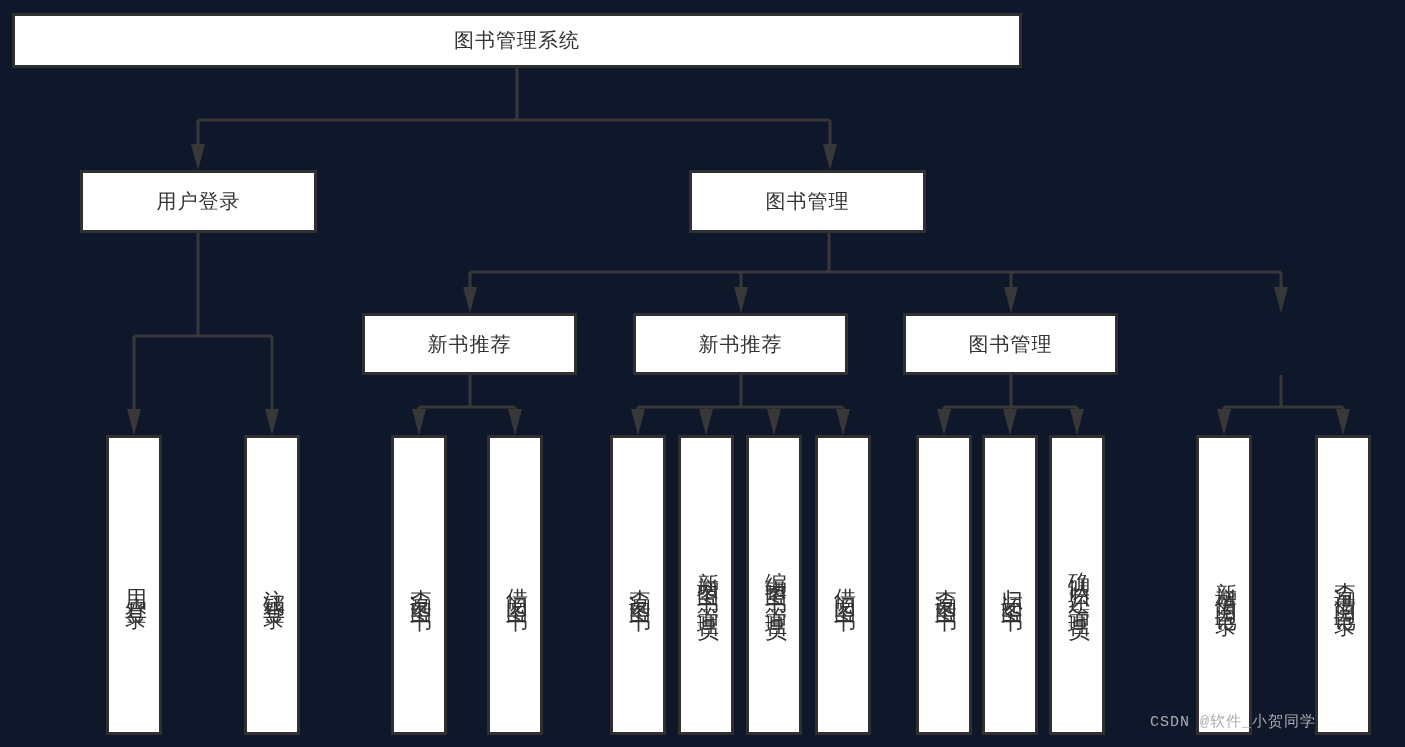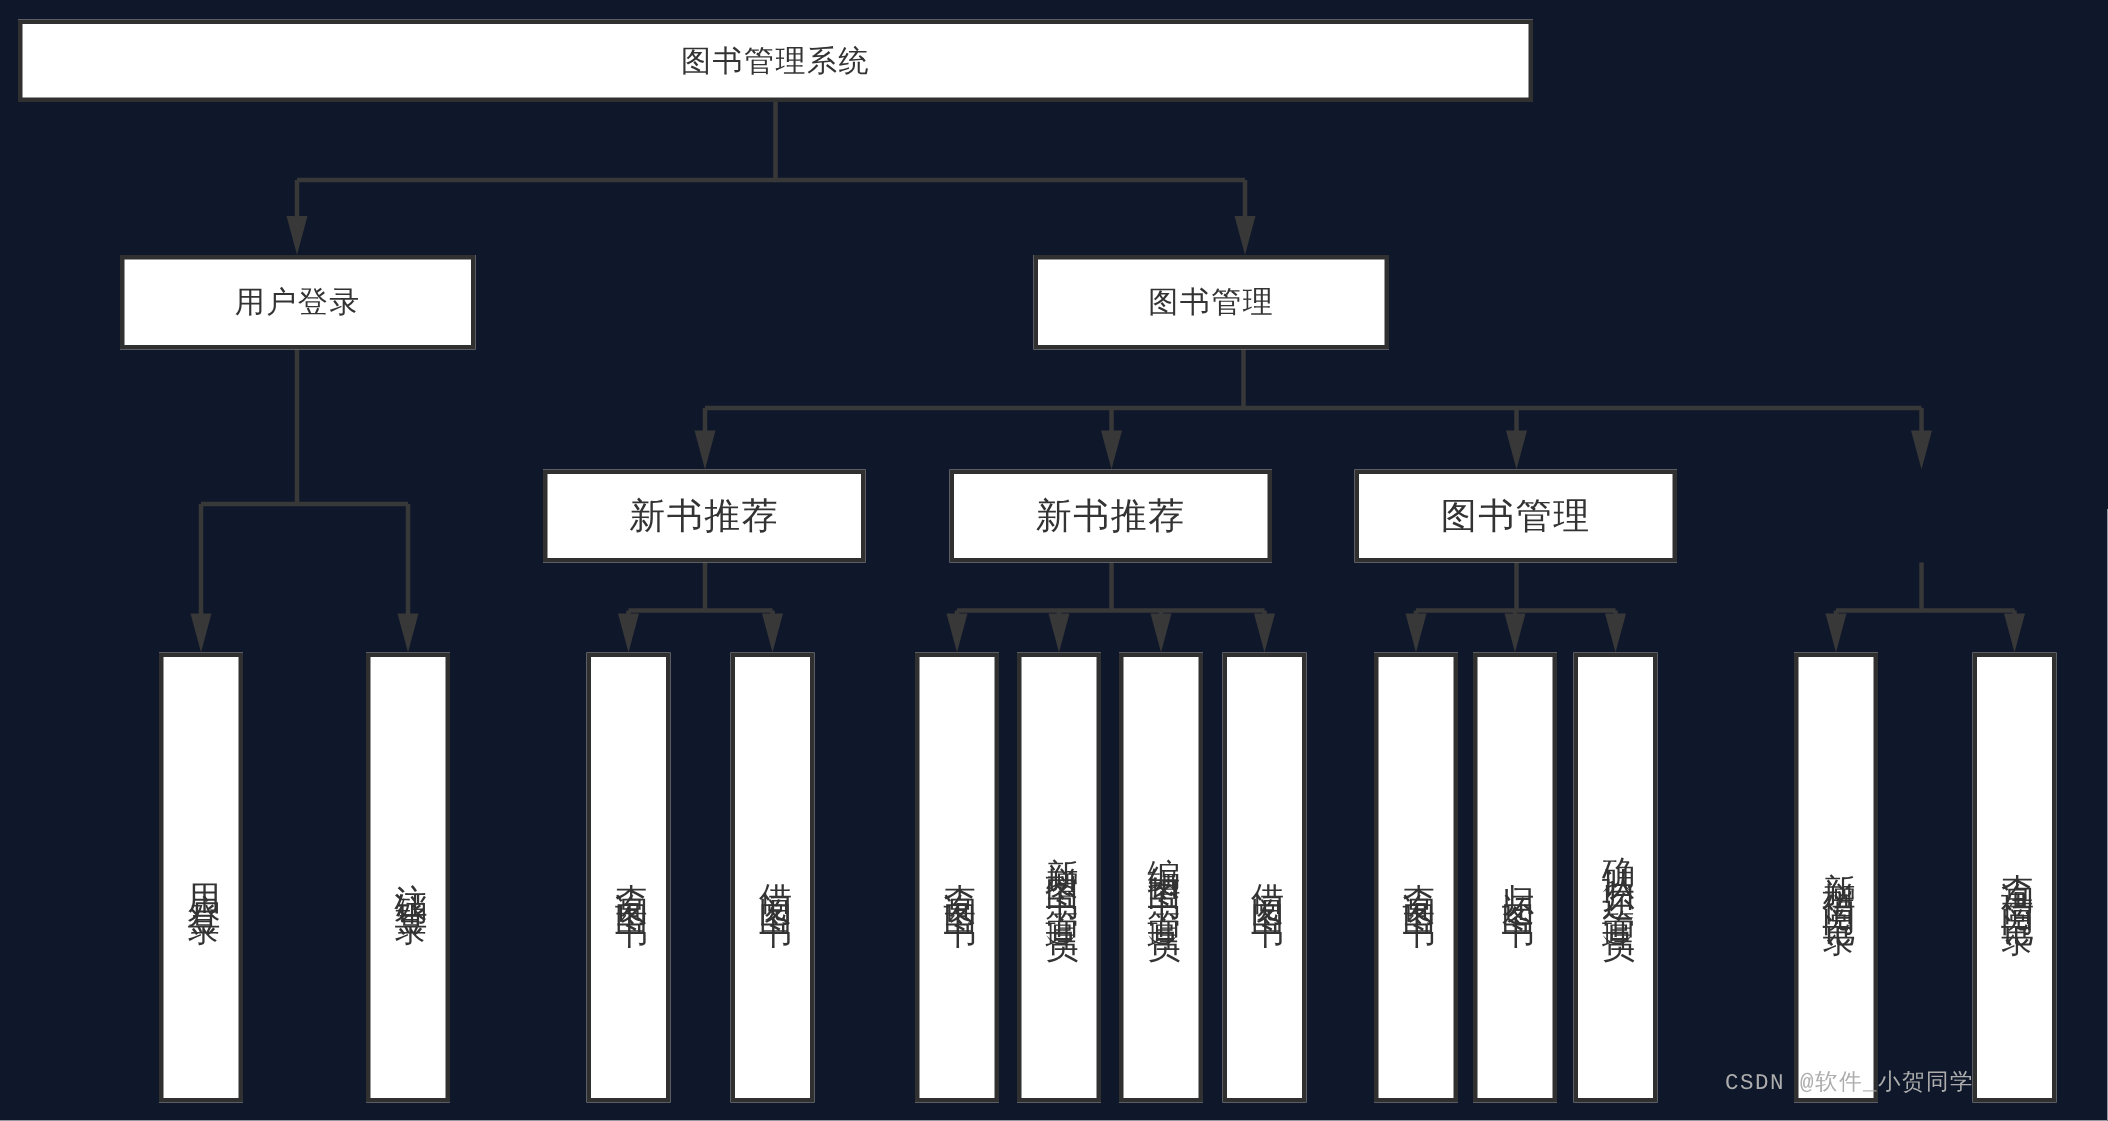--- a/index.html
+++ b/index.html
@@ -17,21 +17,21 @@
     border:3px solid #303030;
     background:#ffffff;
     display:flex;
     align-items:center;
     justify-content:center;
     color:#333333;
     z-index:1;
   }
   .root{left:12px;top:13px;width:1010px;height:55px;font-size:20px;letter-spacing:1px;}
   .lvl2{top:170px;width:237px;height:63px;font-size:20px;letter-spacing:1px;}
-  .lvl3{top:313px;width:215px;height:62px;font-size:24px;letter-spacing:1px;}
+  .lvl3{top:313px;width:215px;height:62px;font-size:20px;letter-spacing:1px;}
   .leaf{top:435px;width:56px;height:300px;font-size:22px;}
   .leaf .vtext{
     writing-mode:vertical-rl;
     text-orientation:mixed;
     letter-spacing:7px;
     line-height:1.0;
     color:#333333;
   }
   .watermark{
     position:absolute;

